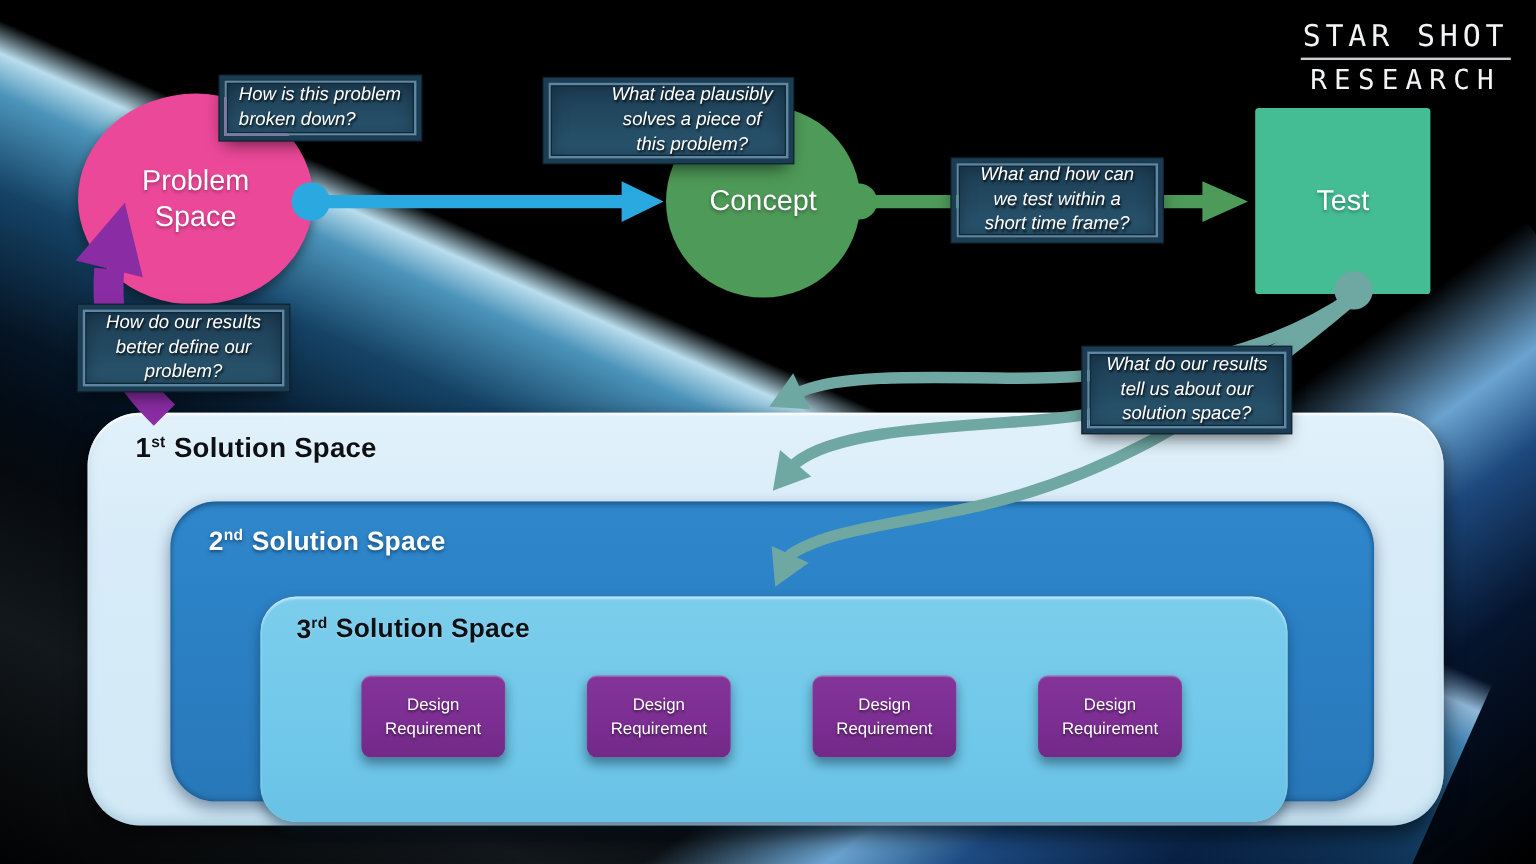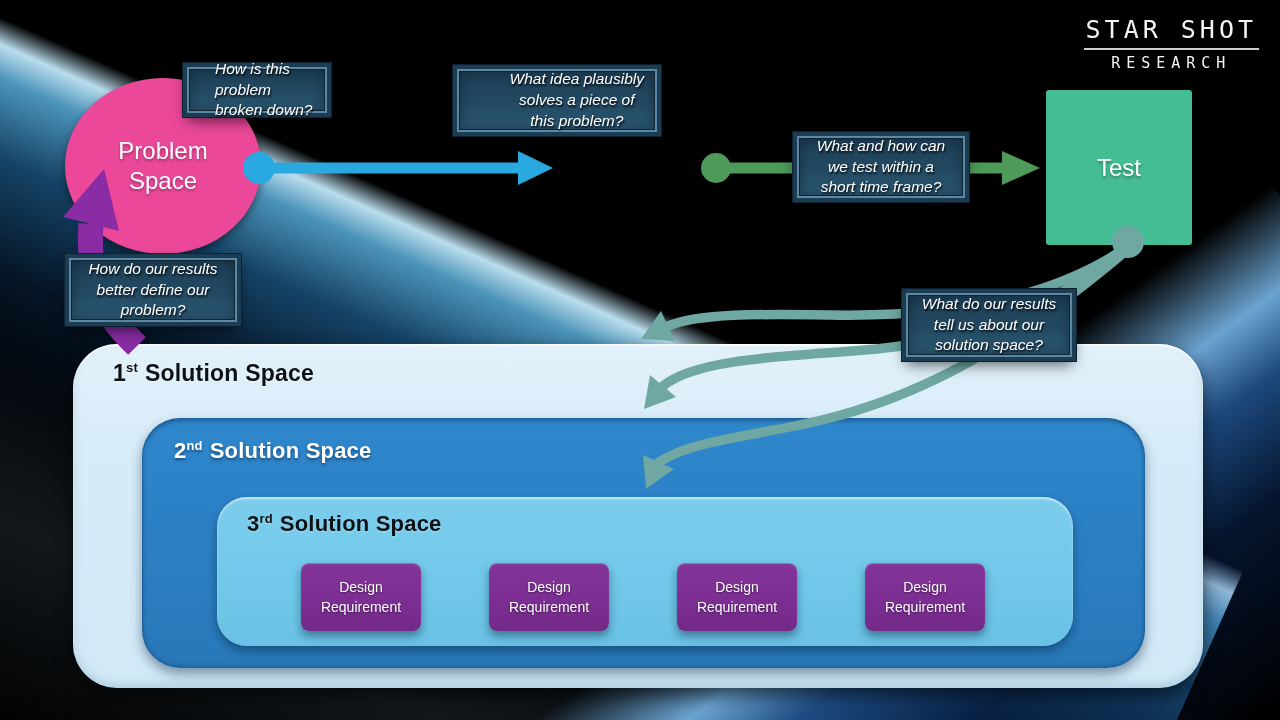--- a/index.html
+++ b/index.html
@@ -36,35 +36,35 @@
     position:absolute;left:-220px;bottom:-220px;width:950px;height:520px;
     transform:rotate(24deg);pointer-events:none;
     background:linear-gradient(to bottom,rgba(0,0,0,0) 10%,rgba(92,120,140,0.20) 42%,rgba(0,0,0,0) 80%);
   }
   
   .logo{
     position:absolute;top:15px;right:21px;text-align:center;color:#f2f4f5;
     font-family:"DejaVu Sans Mono",monospace;font-weight:400;
   }
   .logo .l1{font-size:25px;letter-spacing:4px;padding:0 2px 4px 2px;border-bottom:2px solid #c9ced2;white-space:nowrap;}
-  .logo .l2{font-size:15px;letter-spacing:6px;margin-top:4px;white-space:nowrap;}
+  .logo .l2{font-size:23px;letter-spacing:6px;margin-top:4px;white-space:nowrap;}
   
   .box{position:absolute;box-sizing:border-box;padding-left:16px;}
   .box1{
     left:73px;top:344px;width:1130px;height:344px;border-radius:44px;
     background:linear-gradient(180deg,#E2F1FA 0%,#D7ECF8 30%,#D2E9F6 100%);
     box-shadow:0 8px 18px rgba(0,0,0,0.6), inset 0 2px 2px rgba(255,255,255,0.9), inset 0 -4px 8px rgba(100,150,180,0.30);
   }
   .box2{
     left:69px;top:74px;width:1003px;height:250px;border-radius:38px;
     background:linear-gradient(180deg,#2F87CB 0%,#2B80C4 45%,#2878B9 100%);
     box-shadow:0 6px 12px rgba(10,40,70,0.45), inset 0 3px 4px rgba(0,25,55,0.35), inset 0 -2px 4px rgba(0,25,55,0.25);
   }
   .box3{
-    left:75px;top:79px;width:856px;height:149px;border-radius:30px;
+    left:75px;top:79px;width:856px;height:188px;border-radius:30px;
     background:linear-gradient(180deg,#7CCDEC 0%,#72C9EA 50%,#69C2E6 100%);
     box-shadow:0 5px 10px rgba(5,35,60,0.45), inset 0 2px 2px rgba(255,255,255,0.55);
   }
   .space-label{position:absolute;font-weight:600;letter-spacing:0.2px;white-space:nowrap;}
   .space-label sup{font-size:13px;font-weight:600;}
   .space-label .sp{margin-left:7px;}
   .lbl1{left:40px;top:16px;font-size:23px;color:#0d1115;text-shadow:0 1px 2px rgba(255,255,255,0.55);}
   .lbl2{left:32px;top:20px;font-size:22px;color:#ffffff;text-shadow:0 2px 3px rgba(0,30,60,0.55);text-align:right;}
   .lbl3{left:30px;top:14px;font-size:22px;color:#0d1115;text-shadow:0 1px 2px rgba(255,255,255,0.35);}
   .req{
@@ -93,21 +93,21 @@
   .callout{
     position:absolute;box-sizing:border-box;color:#fff;font-style:italic;font-size:15.5px;line-height:1.35;
     display:flex;align-items:center;justify-content:center;text-align:center;
     background:linear-gradient(180deg,#1d3e55 0%,#234a62 55%,#2b5873 100%);
     border:2px solid #5d87a2;
     box-shadow:0 0 0 4px #1c3c52, 0 0 0 5px #0c2232, 0 7px 14px rgba(0,0,0,0.65),
                inset 0 0 0 1px #0e2737, inset 0 0 14px rgba(0,0,0,0.35);
     text-shadow:1px 2px 2px rgba(0,0,0,0.85);
   }
   .callout p{margin:0;white-space:pre-line;}
-  .c1{left:187px;top:67px;width:140px;height:46px;justify-content:flex-start;text-align:left;padding-left:26px;}
+  .c1{left:187px;top:67px;width:160px;height:46px;justify-content:flex-start;text-align:left;padding-left:10px;}
   .c2{left:457px;top:69px;width:200px;height:63px;justify-content:flex-end;text-align:center;padding-right:11px;}
   .c3{left:797px;top:136px;width:168px;height:62px;}
   .c4{left:69px;top:258px;width:168px;height:64px;}
   .c5{left:872px;top:293px;width:166px;height:64px;margin-left:34px;}
 </style>
 </head>
 <body>
 
 <div class="stage">
 
@@ -124,20 +124,21 @@
         <div class="req" style="left:84px">Design Requirement</div>
         <div class="req" style="left:272px">Design Requirement</div>
         <div class="req" style="left:460px">Design Requirement</div>
         <div class="req" style="left:648px">Design Requirement</div>
       </div>
     </div>
   </div>
 
   <div class="node node-problem">Problem
 Space</div>
+  <div class="node node-concept">Concept</div>
   <div class="node node-test">Test</div>
 
   <svg class="arrows" viewBox="0 0 1280 720">
 
     <g>
       <circle class="blue-f" cx="259" cy="168" r="16"></circle>
       <line class="blue-s" x1="259" y1="168" x2="520" y2="168" stroke-width="11"></line>
       <polygon class="blue-f" points="518,151 553,168 518,185"></polygon>
     </g>
 

